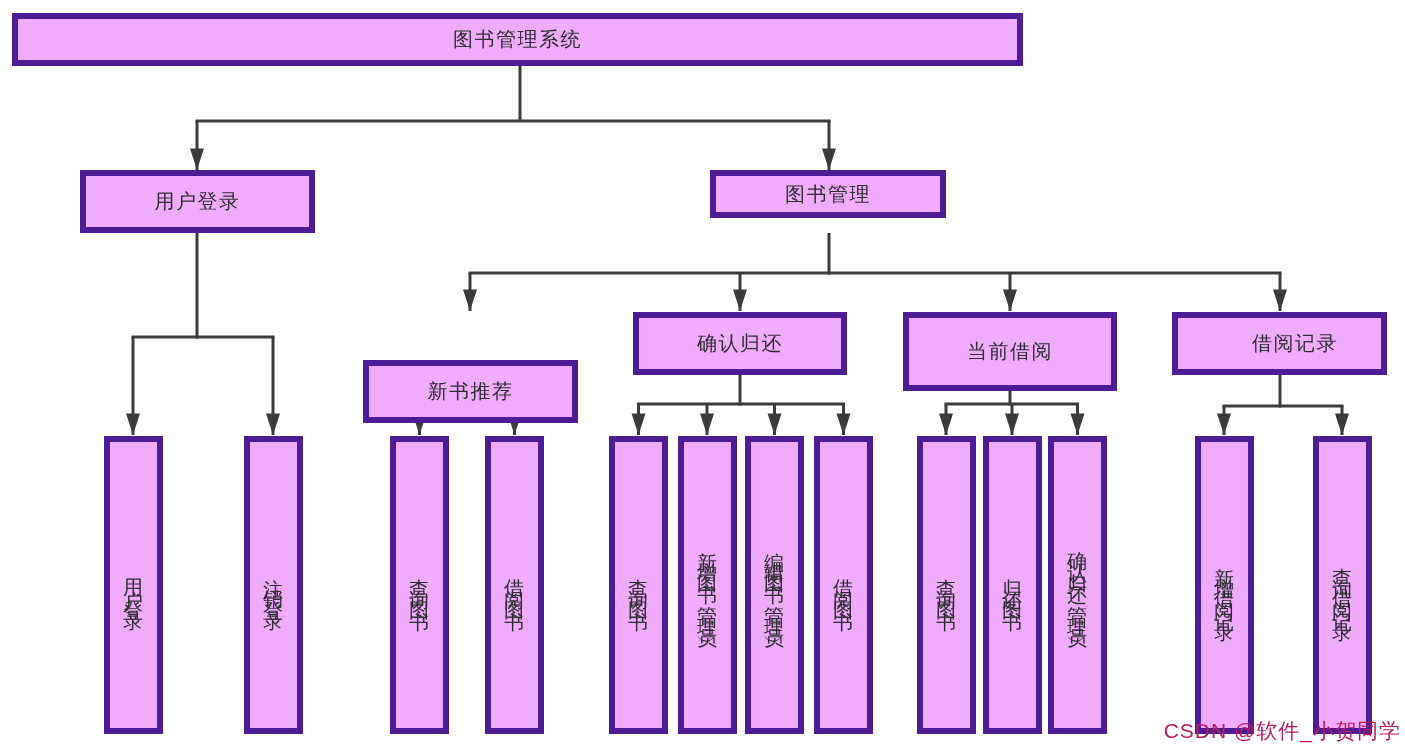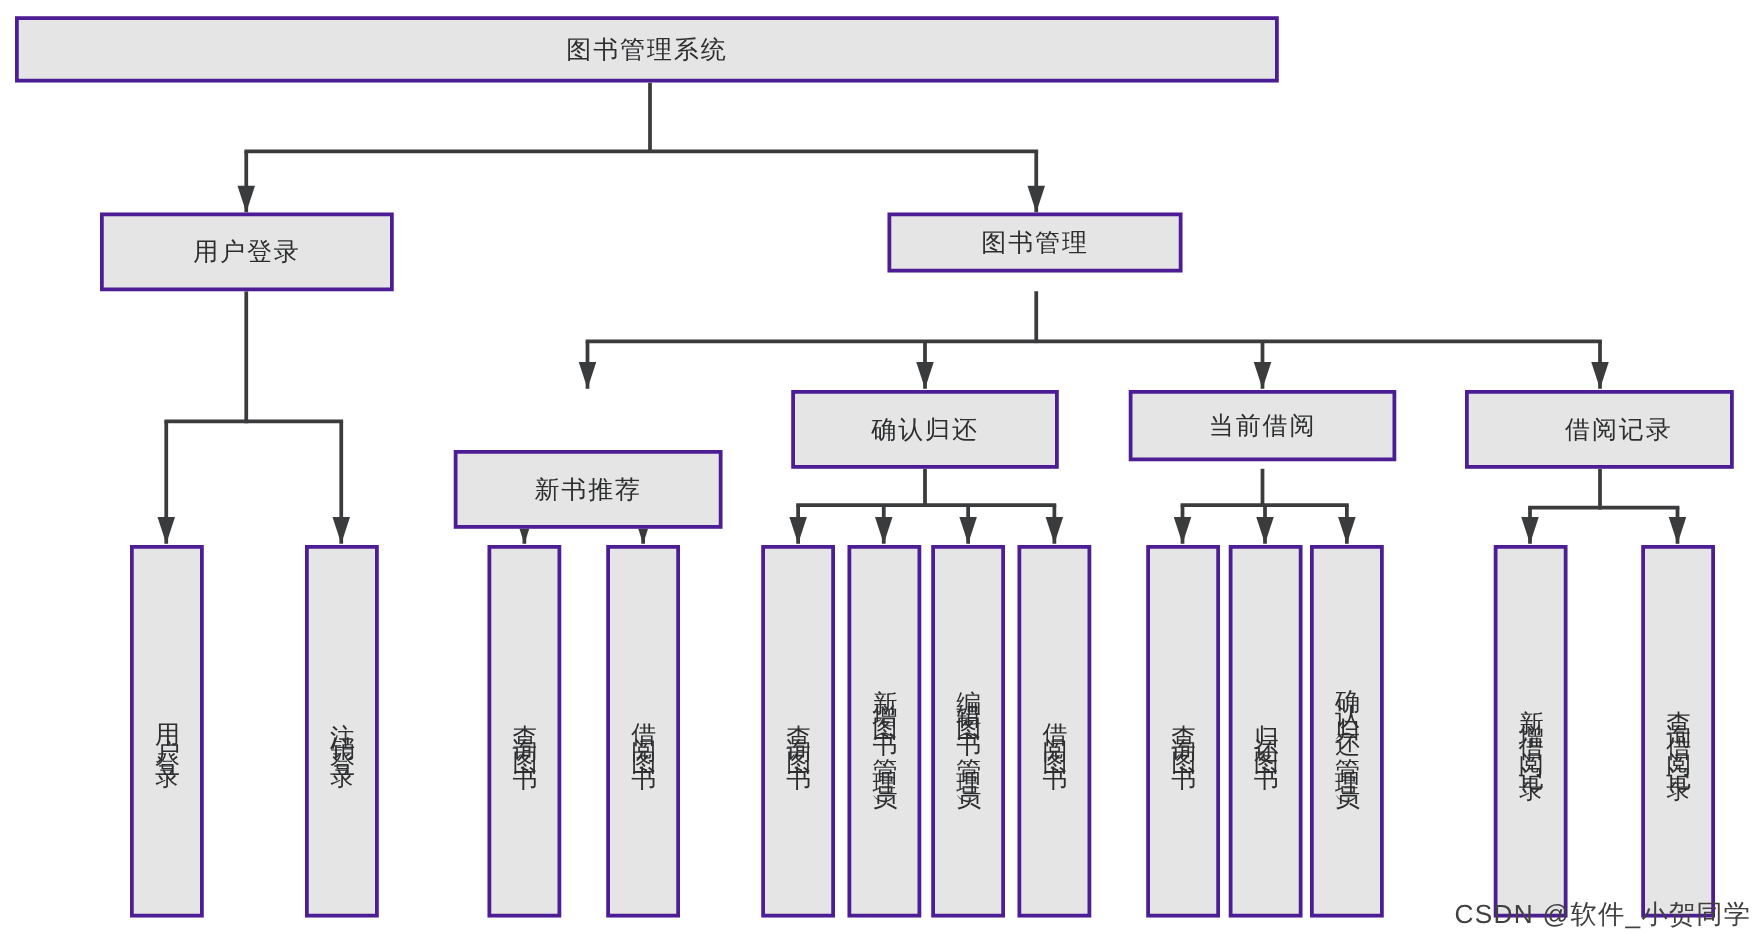--- a/index.html
+++ b/index.html
@@ -3,32 +3,32 @@
 <meta charset="utf-8">
 <style>
   html,body{margin:0;padding:0;background:#ffffff;}
   .stage{
     position:relative;width:1405px;height:747px;background:#ffffff;overflow:hidden;
     font-family:"Liberation Sans","DejaVu Sans",sans-serif;
   }
   .stage svg{position:absolute;left:0;top:0;z-index:1;}
   .box{
     position:absolute;box-sizing:border-box;z-index:2;
-    background:#e5e5e5;border:3px solid #4c1d95;
+    background:#f0abfc;border:6px solid #4c1d95;
     display:flex;align-items:center;justify-content:center;
     color:#2d2e30;font-size:20px;letter-spacing:1.5px;
     white-space:nowrap;
   }
   .v{
     writing-mode:vertical-rl;text-orientation:mixed;
     letter-spacing:11px;white-space:normal;line-height:1;
   }
   .watermark{
     position:absolute;right:4px;bottom:2px;z-index:5;
-    color:#404040;font-size:21px;letter-spacing:1px;
+    color:#be185d;font-size:21px;letter-spacing:1px;
   }
 </style>
 </head>
 <body>
 
 <div class="stage">
 
   <svg width="1405" height="747" viewBox="0 0 1405 747">
     <defs>
       <marker id="ah" markerUnits="userSpaceOnUse" markerWidth="24" markerHeight="16" refX="22" refY="8" orient="auto">
@@ -79,21 +79,21 @@
     </g>
   </svg>
 
   <div class="box" style="left:12px;top:13px;width:1011px;height:53px;">图书管理系统</div>
 
   <div class="box" style="left:80px;top:170px;width:235px;height:63px;">用户登录</div>
   <div class="box" style="left:710px;top:170px;width:236px;height:48px;text-align:center;">图书管理</div>
 
   <div class="box" style="left:363px;top:312px;width:215px;height:63px;margin-top:48px;">新书推荐</div>
   <div class="box" style="left:633px;top:312px;width:214px;height:63px;">确认归还</div>
-  <div class="box" style="left:903px;top:312px;width:214px;height:57px;">当前借阅</div>
+  <div class="box" style="left:903px;top:312px;width:214px;height:79px;">当前借阅</div>
   <div class="box" style="left:1172px;top:312px;width:215px;height:63px;padding-left:31px;">借阅记录</div>
 
   <div class="box v" style="left:104px;top:436px;width:59px;height:298px;">用户登录</div>
   <div class="box v" style="left:244px;top:436px;width:59px;height:298px;">注销登录</div>
 
   <div class="box v" style="left:390px;top:436px;width:59px;height:298px;">查询图书</div>
   <div class="box v" style="left:485px;top:436px;width:59px;height:298px;">借阅图书</div>
 
   <div class="box v" style="left:609px;top:436px;width:59px;height:298px;">查询图书</div>
   <div class="box v" style="left:678px;top:436px;width:59px;height:298px;">新增图书（管理员）</div>

